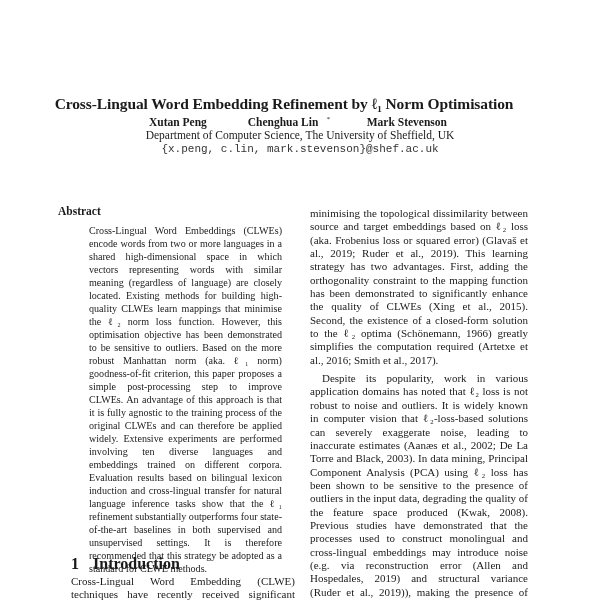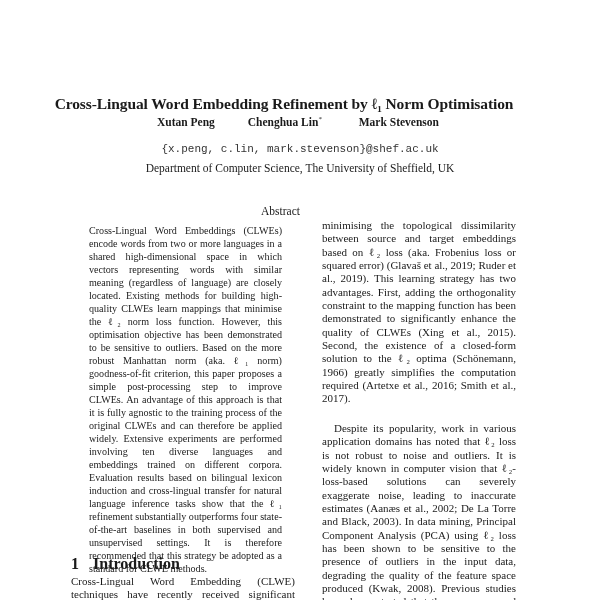--- a/index.html
+++ b/index.html
@@ -4,44 +4,44 @@
 <style>
   html, body { margin: 0; padding: 0; background: #ffffff; }
   body { width: 600px; height: 600px; overflow: hidden; position: relative;
          font-family: "Liberation Serif", serif; color: #1a1a1a; }
   .title { position: absolute; top: 66px; left: 14px; width: 540px; text-align: center;
            font-weight: bold; font-size: 15.5px; letter-spacing: -0.1px; margin-top: 29px; }
   .authors { position: absolute; top: 115px; left: 0; width: 600px; text-align: center;
              font-weight: bold; font-size: 11.5px; }
   .authors span { margin: 0 9px; }
   .authors sup { font-weight: normal; font-size: 7px; }
-  .affil { position: absolute; top: 129px; left: 0; width: 600px; text-align: center; font-size: 11.5px; margin-top: 33px; }
+  .affil { position: absolute; top: 129px; left: 0; width: 600px; text-align: center; font-size: 11.5px; }
   .email { position: absolute; top: 143px; left: 0; width: 600px; text-align: center;
            font-family: "Liberation Mono", monospace; font-size: 11px; color: #333; }
-  .abs-head { position: absolute; top: 205px; left: 70px; width: 230px; text-align: right;
-              font-weight: normal; font-size: 11.5px; }
+  .abs-head { position: absolute; top: 205px; left: 58px; width: 230px; text-align: left;
+              font-weight: bold; font-size: 11.5px; }
   .abs-body { position: absolute; top: 224px; left: 89px; width: 193px; font-size: 10.1px;
               line-height: 13px; text-align: justify; }
   .sec-head { position: absolute; top: 555px; left: 71px; font-weight: bold; font-size: 16px; }
   .sec-head .num { margin-right: 14px; }
   .intro { position: absolute; top: 575px; left: 71px; width: 224px; font-size: 11px;
            line-height: 13.4px; text-align: justify; }
   .rcol { position: absolute; top: 203px; left: 306px; width: 226px; font-size: 11px;
           line-height: 13.35px; text-align: justify; }
-  .rcol p { margin: 16px; }
+  .rcol p { margin: 4px; }
   .rcol p.indent { text-indent: 12px; margin-top: 5px; }
 </style>
 </head>
 <body>
 
 <div class="title">Cross-Lingual Word Embedding Refinement by ℓ₁ Norm Optimisation</div>
 
 <div class="authors">
   <span><span style="margin:12px">Xutan Peng</span></span>
-  <span><span style="margin:0">Chenghua Lin</span><sup>*</sup></span>
+  <span><span style="margin:8px">Chenghua Lin</span><sup>*</sup></span>
   <span><span style="margin:16px">Mark Stevenson</span></span>
 </div>
 <div class="affil">Department of Computer Science, The University of Sheffield, UK</div>
 <div class="email">{x.peng, c.lin, mark.stevenson}@shef.ac.uk</div>
 
 <div class="abs-head">Abstract</div>
 <div class="abs-body">Cross-Lingual Word Embeddings (CLWEs) encode words from two or more languages in a shared high-dimensional space in which vectors representing words with similar meaning (regardless of language) are closely located. Existing methods for building high-quality CLWEs learn mappings that minimise the ℓ₂ norm loss function. However, this optimisation objective has been demonstrated to be sensitive to outliers. Based on the more robust Manhattan norm (aka. ℓ₁ norm) goodness-of-fit criterion, this paper proposes a simple post-processing step to improve CLWEs. An advantage of this approach is that it is fully agnostic to the training process of the original CLWEs and can therefore be applied widely. Extensive experiments are performed involving ten diverse languages and embeddings trained on different corpora. Evaluation results based on bilingual lexicon induction and cross-lingual transfer for natural language inference tasks show that the ℓ₁ refinement substantially outperforms four state-of-the-art baselines in both supervised and unsupervised settings. It is therefore recommended that this strategy be adopted as a standard for CLWE methods.</div>
 
 <div class="sec-head">
   <span class="num">1</span><span>Introduction</span>

